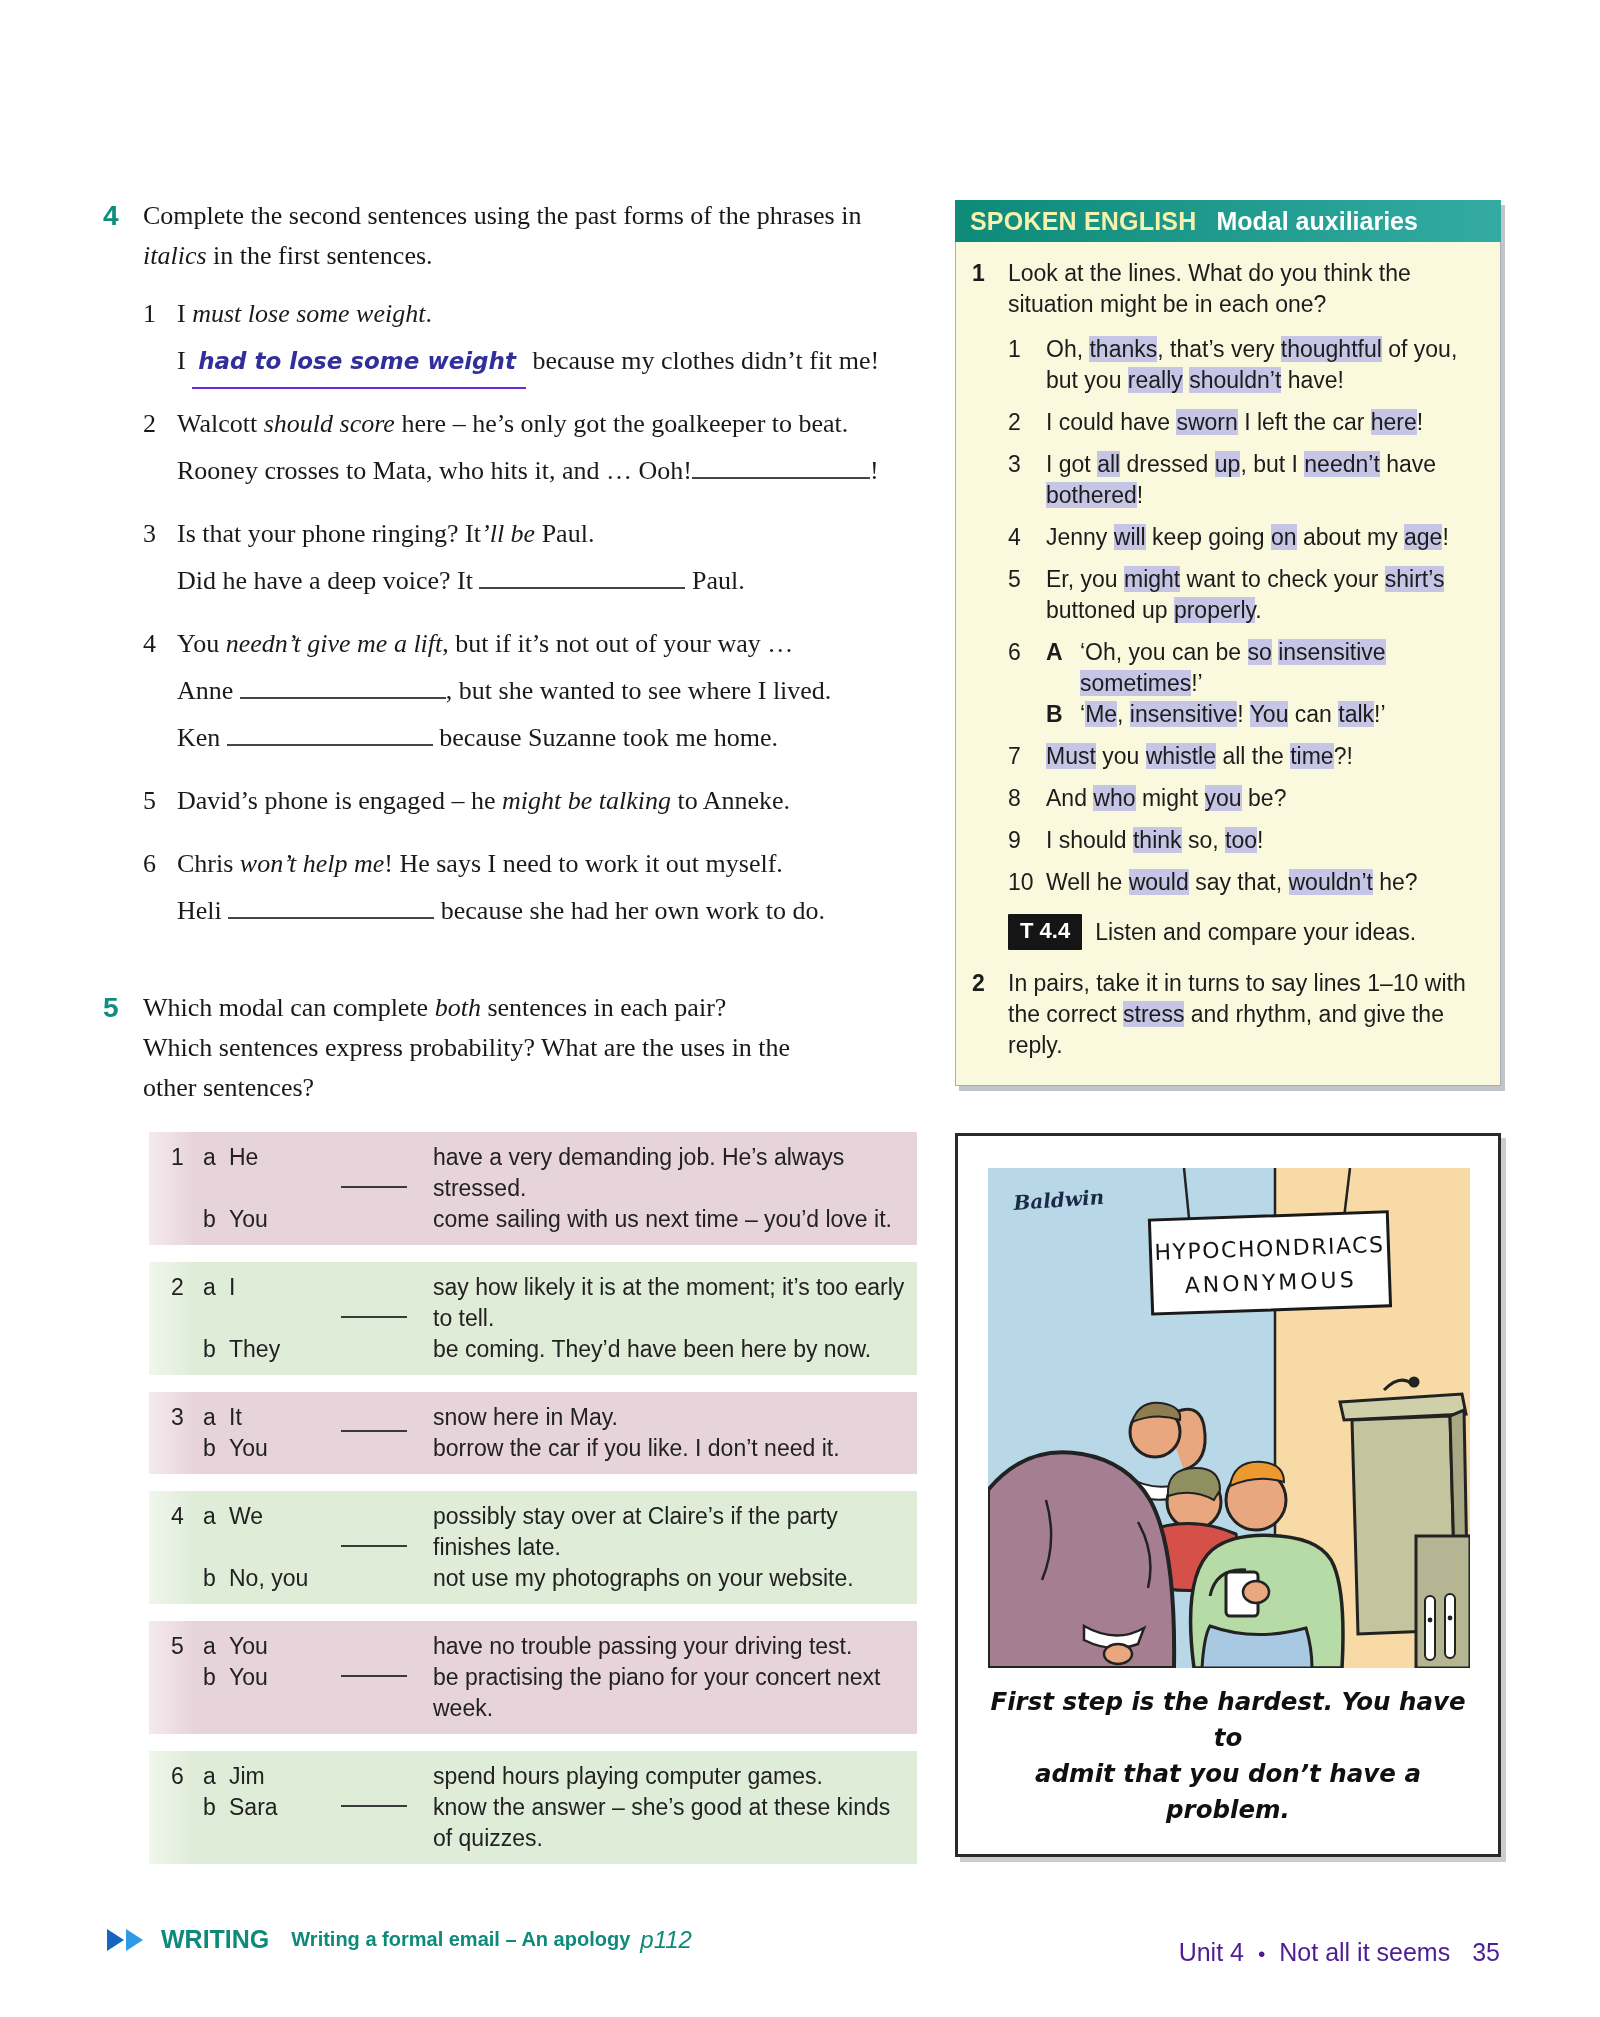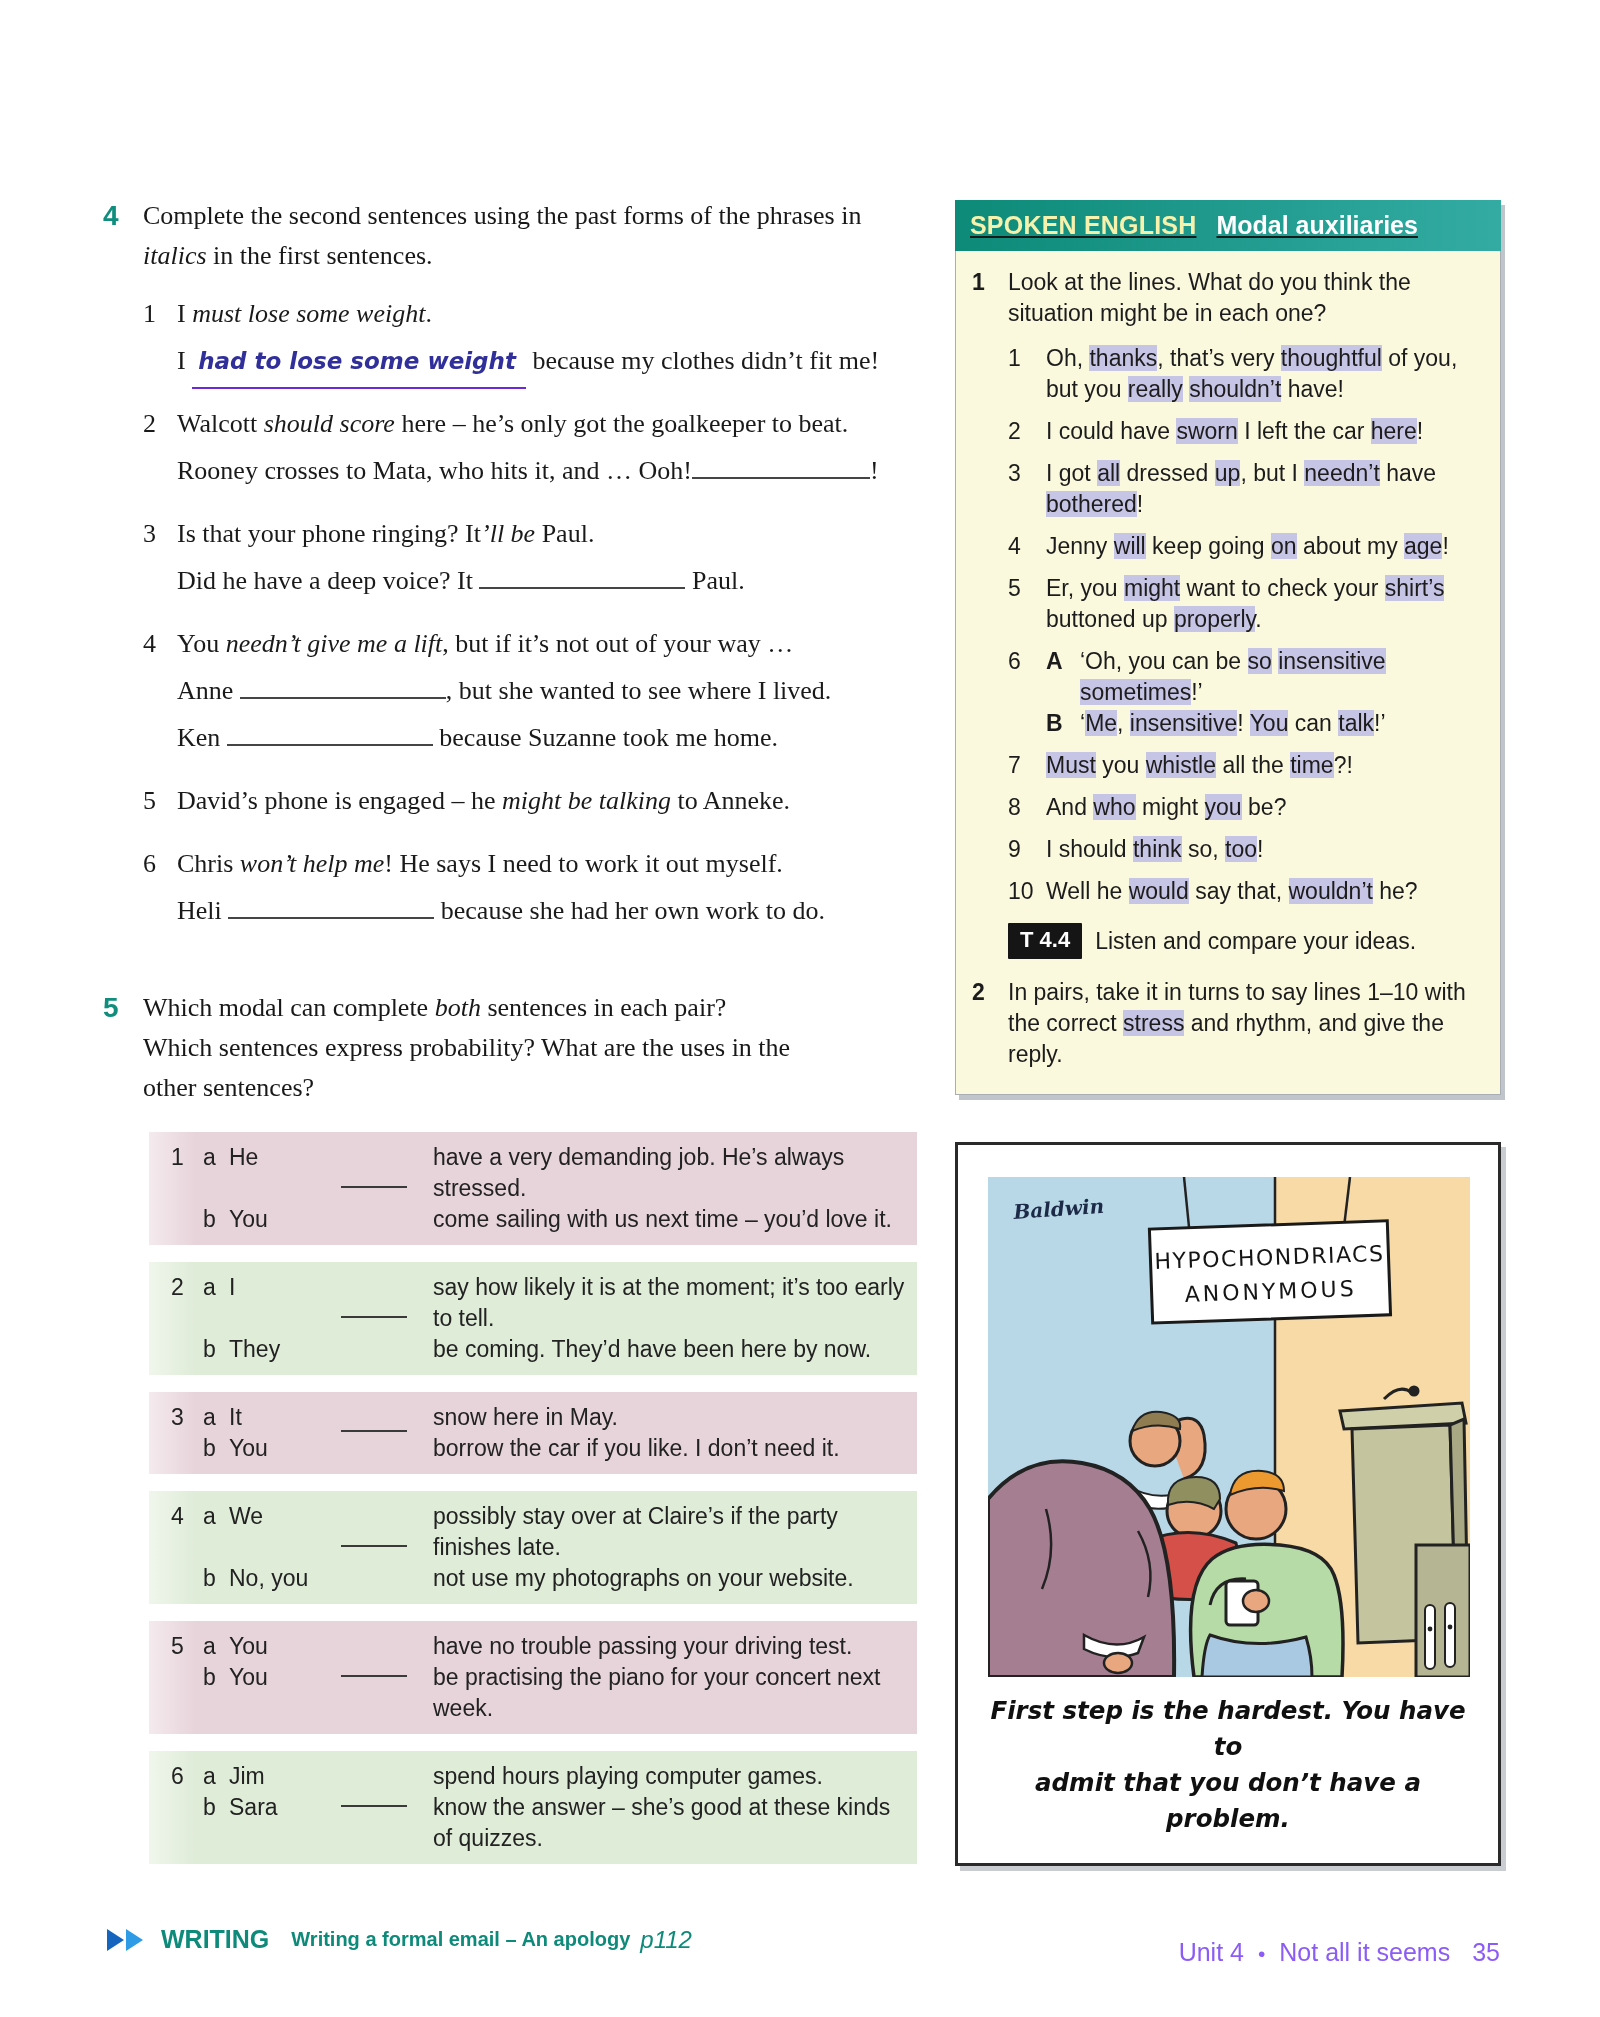--- a/index.html
+++ b/index.html
@@ -47,21 +47,21 @@
   .w-title{color:#0e8a7a;font-weight:bold;font-size:20px;}
   .w-ref{color:#0e8a7a;font-style:italic;font-size:24px;margin-left:10px;}
   
   .right-col{position:absolute;left:955px;top:200px;width:546px;}
   .se-box{
     background:#faf8dd;border:1px solid #a8aeb4;box-shadow:4px 5px 0 #bfc5cb;
     box-sizing:border-box;width:546px;
   }
   .se-header{
     background:linear-gradient(90deg,#0d8a78,#33aba3);
-    height:51px;display:flex;align-items:center;padding-left:15px;margin:-1px -1px 0 -1px;text-decoration:underline;
+    height:42px;display:flex;align-items:center;padding-left:15px;margin:-1px -1px 0 -1px;
   }
   .se-label{color:#f6f2ae;font-weight:bold;font-size:25px;letter-spacing:0.2px;}
   .se-topic{color:#ffffff;font-weight:bold;font-size:25px;margin-left:20px;}
   .se-body{padding:16px 16px 22px 16px;font-size:23px;line-height:31px;color:#1c1c1c;}
   .se-task{display:grid;grid-template-columns:36px 1fr;margin-bottom:14px;}
   .se-task-num{font-weight:bold;}
   .se-lines{margin-left:36px;margin-bottom:16px;}
   .se-line{display:grid;grid-template-columns:38px 1fr;margin-bottom:11px;}
   .se-sub{display:grid;grid-template-columns:34px 1fr;}
   .se-sublabel{font-weight:bold;}
@@ -78,21 +78,21 @@
     padding:32px 30px 16px 30px;
   }
   .cartoon-art{display:block;width:482px;height:500px;}
   .cartoon-caption{
     text-align:center;font-family:"DejaVu Sans",sans-serif;font-style:italic;font-weight:bold;
     font-size:24.5px;line-height:36px;color:#101010;margin-top:16px;margin-bottom:10px;
   }
   
   .footer{
     position:absolute;right:100px;bottom:50px;display:flex;align-items:baseline;
-    font-size:25px;color:#8b5cf6;margin-left:28px;
+    font-size:25px;color:#4c1d95;margin-left:28px;
   }
   .footer .sep{margin:0 14px;font-size:21px;}
   .footer .pnum{margin-left:22px;}
 </style>
 </head>
 <body>
 
 <div class="left-col">
 
   <div class="exercise">

